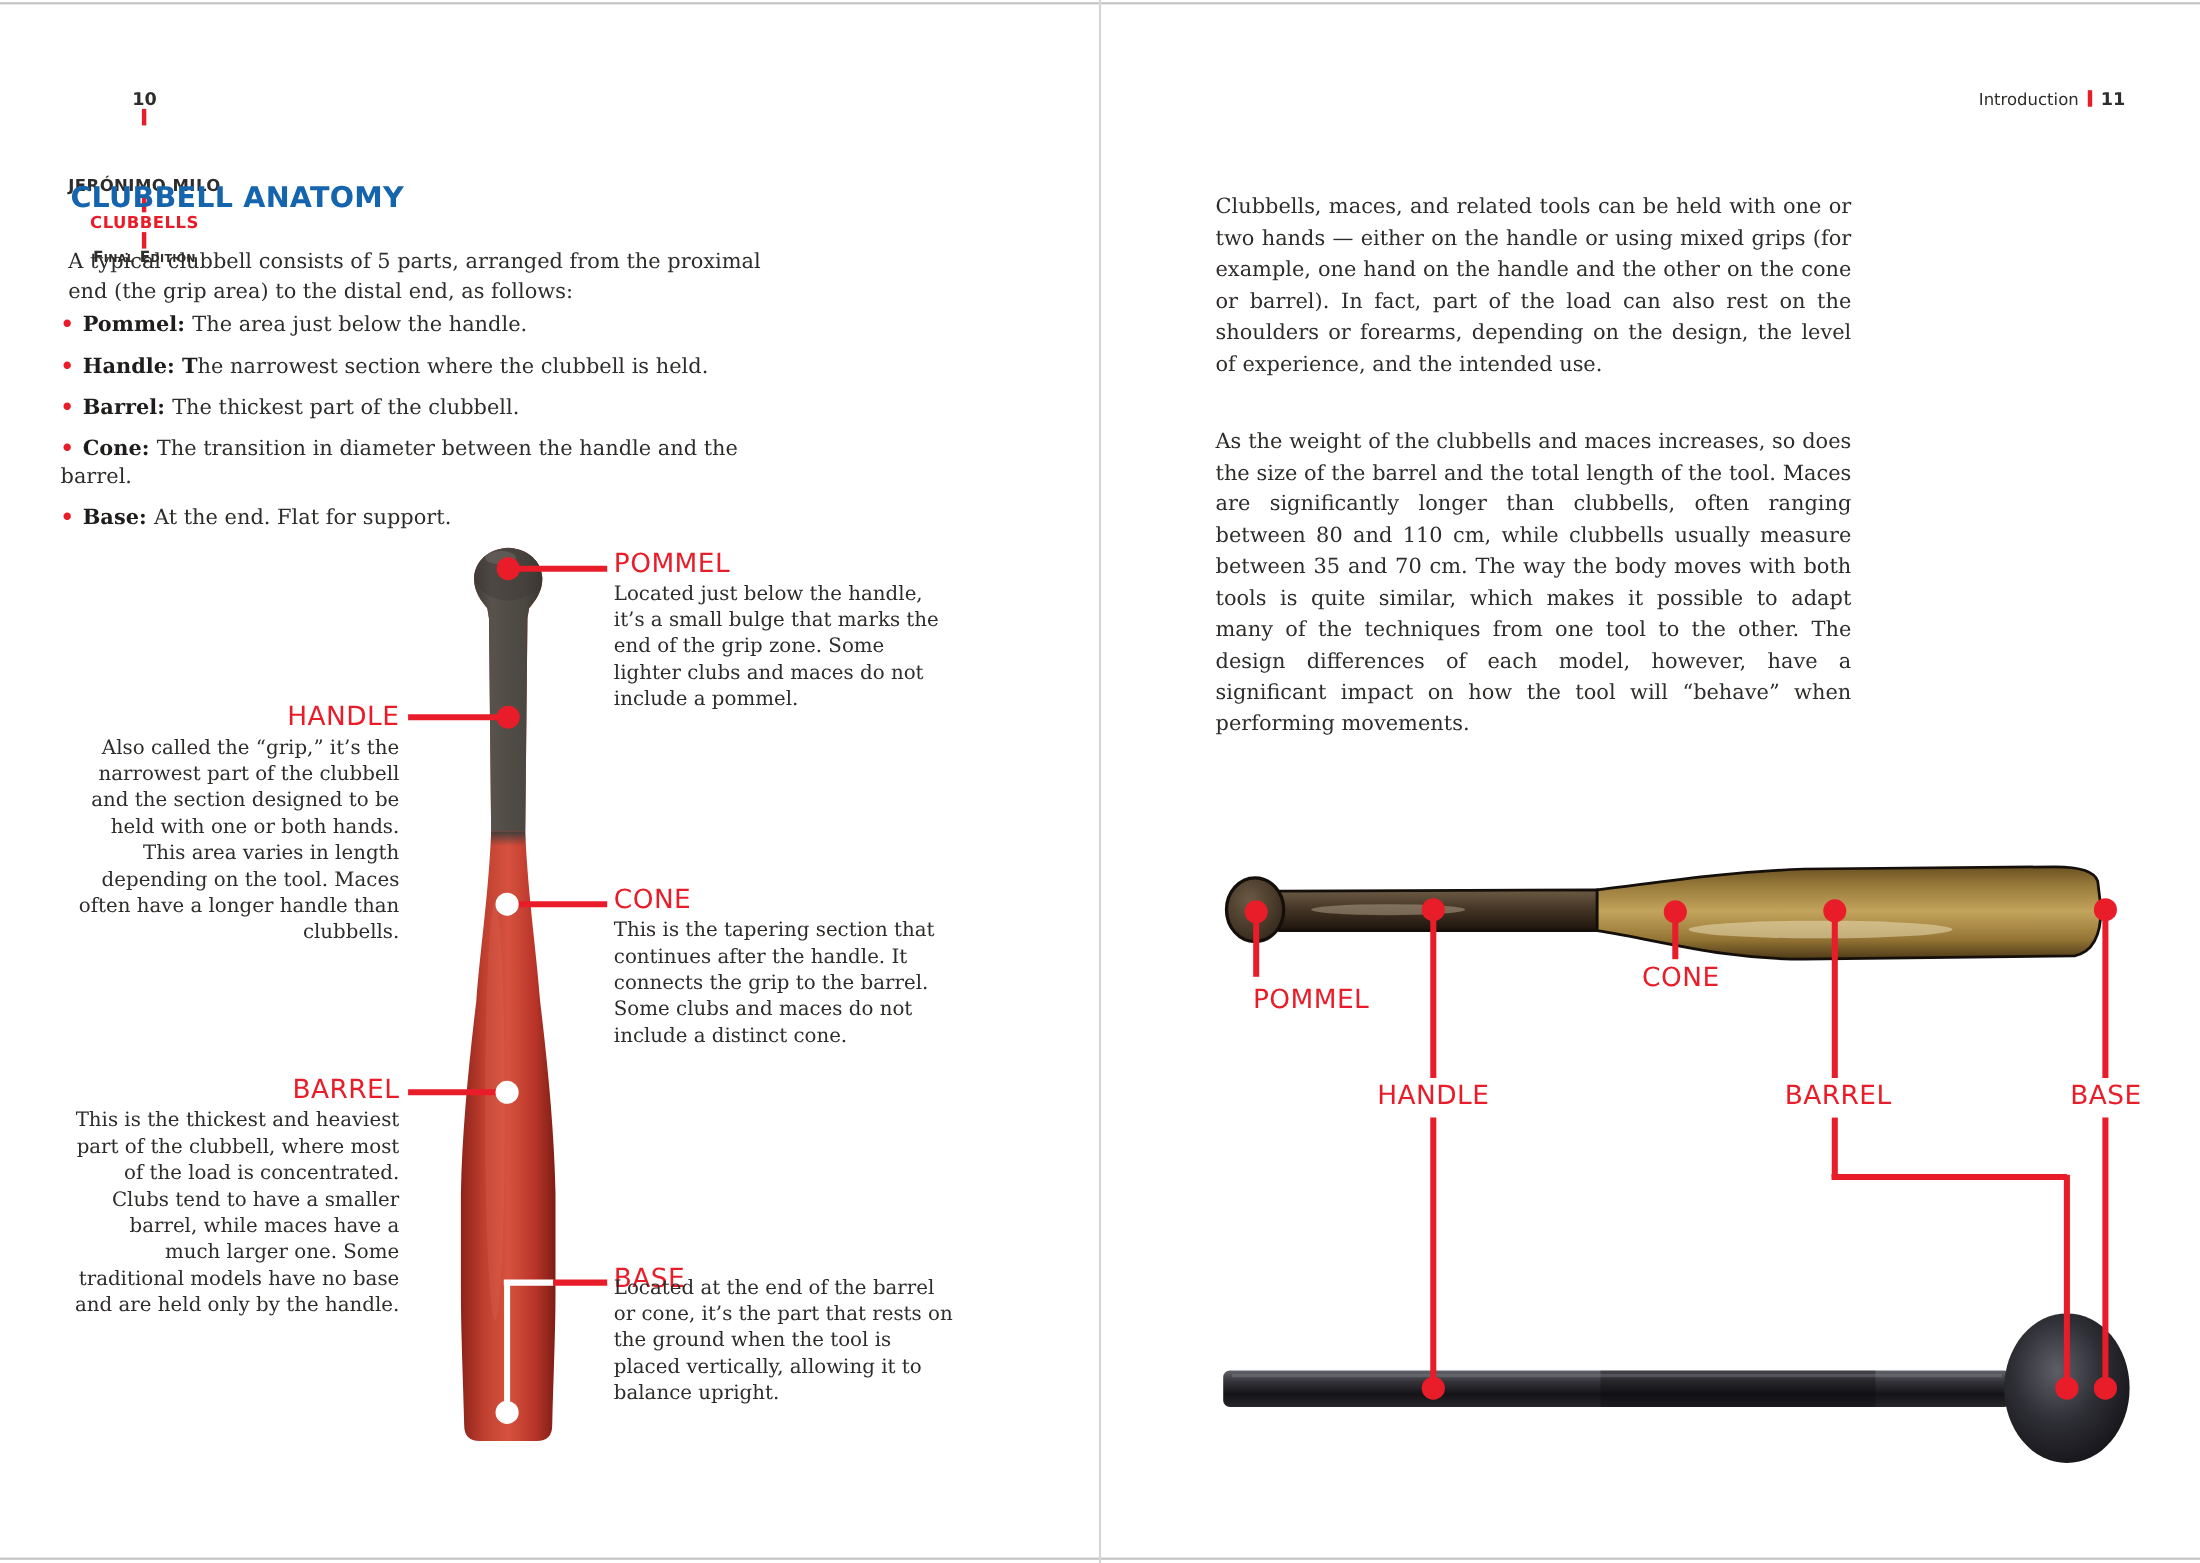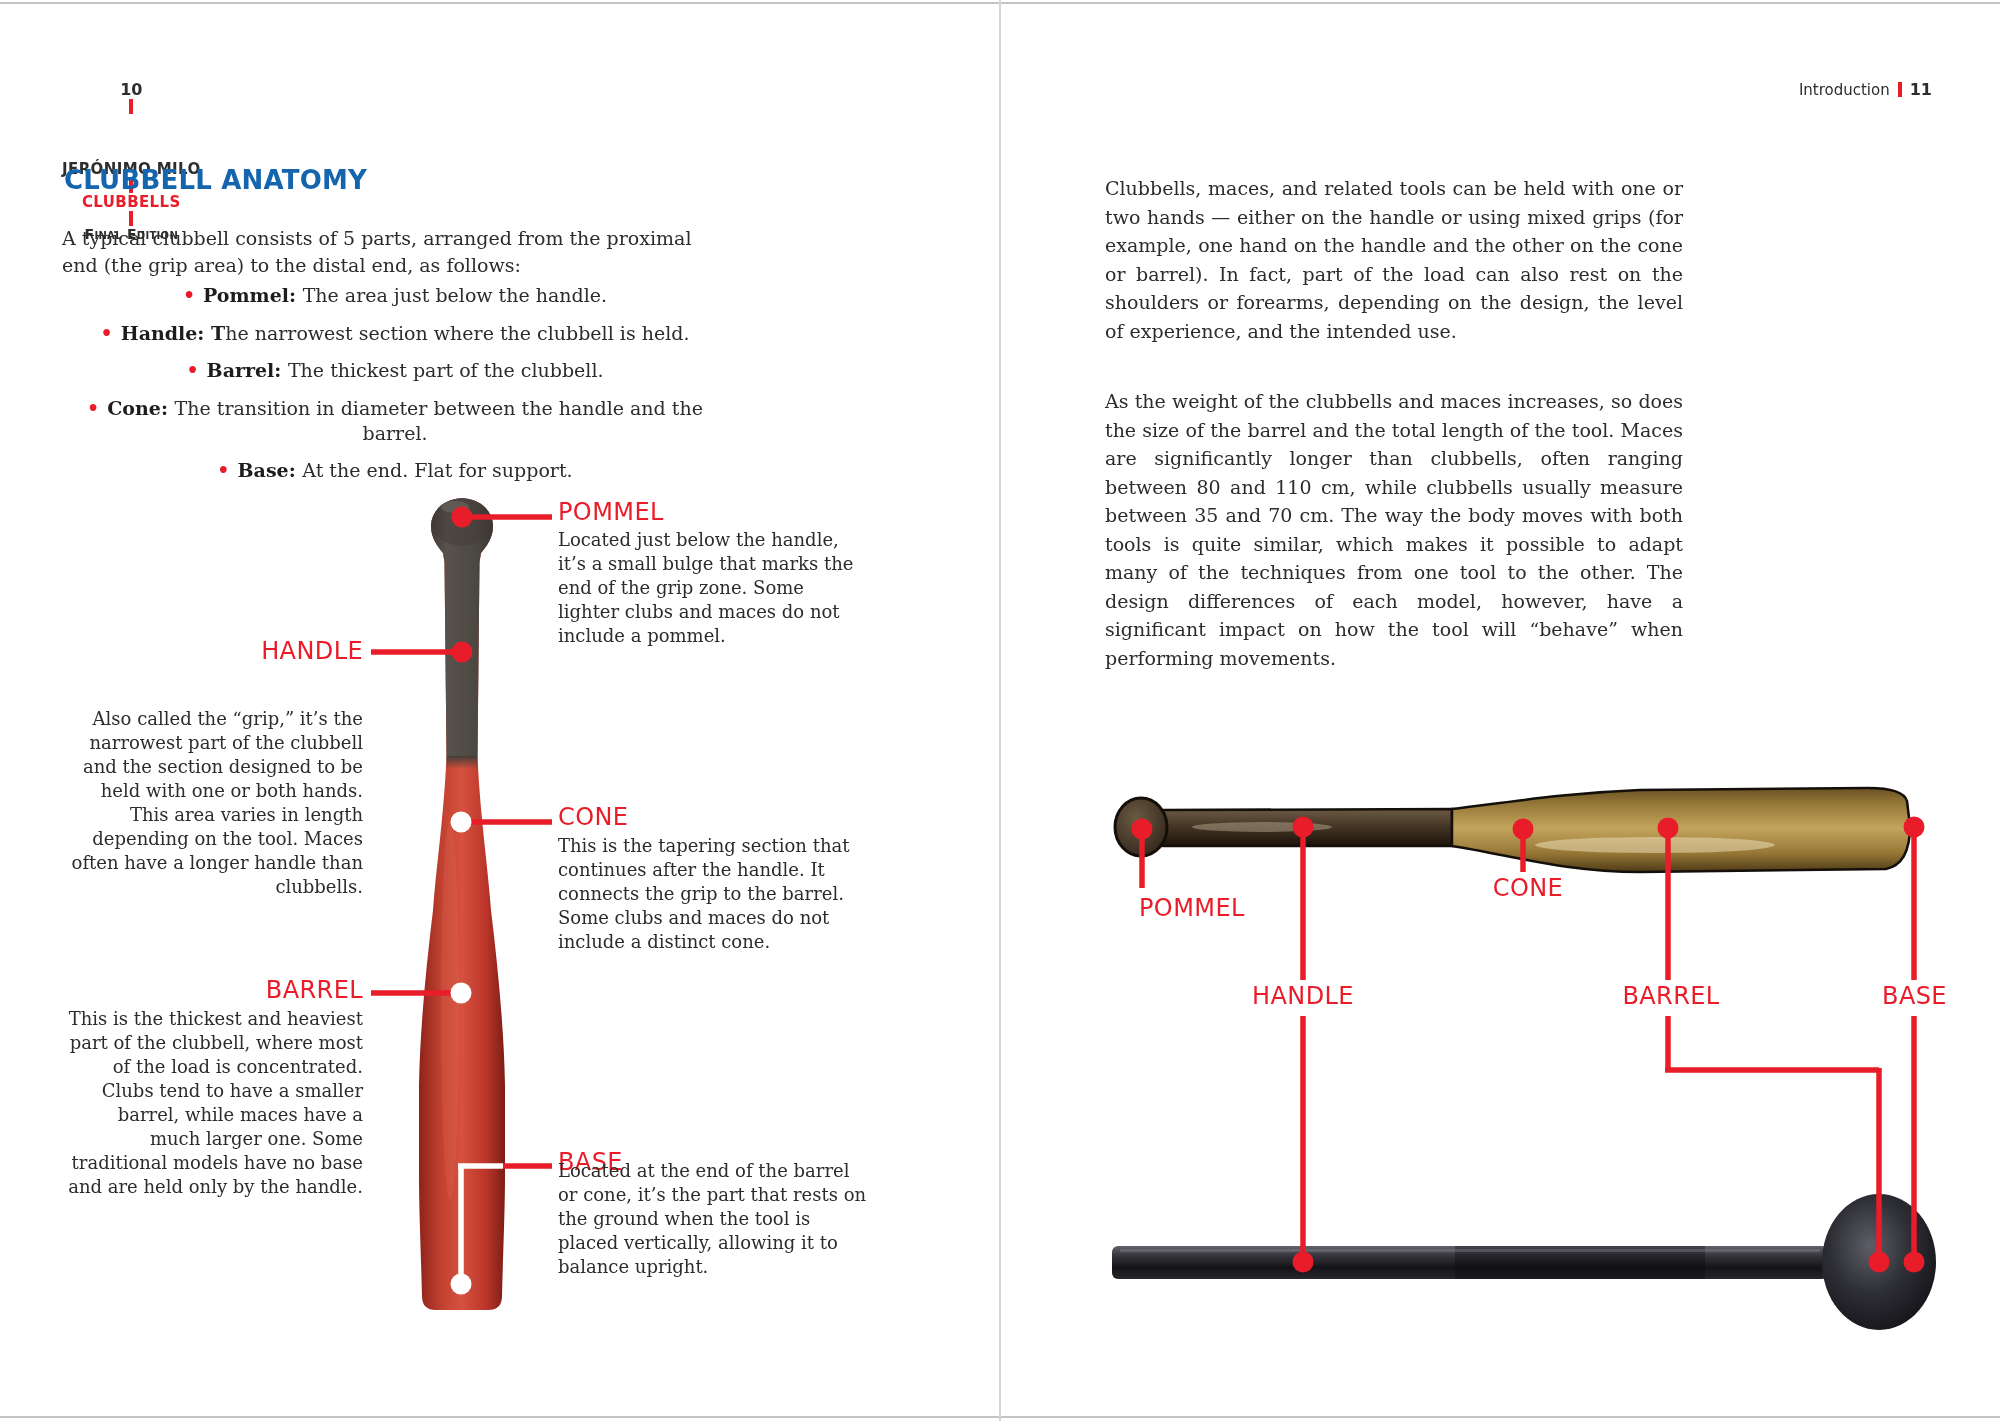--- a/index.html
+++ b/index.html
@@ -22,35 +22,35 @@
   .runhead .author{font-weight:bold;letter-spacing:.4px;margin-top:46px;}
   .runhead .book{font-weight:bold;color:#e91d29;letter-spacing:.4px;}
   .runhead .edition{font-variant:small-caps;font-weight:bold;font-size:14px;letter-spacing:.3px;}
   .runhead .section{font-weight:normal;}
   .vsep{display:inline-block;width:4px;height:15px;background:#e91d29;margin:0 8px;}
 
   
   .doc-title{position:absolute;left:64px;top:148px;font-family:"DejaVu Sans", sans-serif;
              font-weight:bold;font-size:26px;letter-spacing:.2px;color:#1565ae;}
   .intro{position:absolute;left:62px;top:206px;width:664px;font-size:19px;line-height:27px;}
-  .bullets{position:absolute;left:55px;top:283px;width:680px;text-align:center;}
+  .bullets{position:absolute;left:55px;top:283px;width:680px;}
   .bullet-item{font-size:19px;line-height:25px;margin-bottom:12.5px;}
   .bullet-item::before{content:"\2022";color:#e91d29;font-weight:bold;margin-right:8px;
                        font-family:"DejaVu Sans", sans-serif;}
   .bullet-item .term{font-weight:bold;color:#1f1d1c;}
 
   
   .dlabel{position:absolute;font-family:"DejaVu Sans", sans-serif;font-weight:normal;
           font-size:24px;letter-spacing:.4px;color:#e91d29;line-height:22px;}
   .ddesc{position:absolute;font-size:18px;line-height:24px;color:#2e2c2a;}
   .alignR{text-align:right;}
   .alignC{text-align:center;}
 
   #lbl-pommel-l{left:558px;top:501px;}   #desc-pommel-l{left:558px;top:528px;width:312px;}
-  #lbl-handle-l{left:63px;top:640px;width:300px;}  #desc-handle-l{left:63px;top:668px;width:300px;margin-top:39px;}
+  #lbl-handle-l{left:63px;top:640px;width:300px;}  #desc-handle-l{left:63px;top:668px;width:300px;}
   #lbl-cone-l{left:558px;top:806px;}     #desc-cone-l{left:558px;top:834px;width:312px;}
   #lbl-barrel-l{left:63px;top:979px;width:300px;}  #desc-barrel-l{left:63px;top:1007px;width:300px;}
   #lbl-base-l{left:558px;top:1151px;}    #desc-base-l{left:558px;top:1159px;width:312px;}
 
   
   .para{position:absolute;left:105px;width:578px;font-size:19px;line-height:28.5px;
         text-align:justify;}
   #para-1{top:155px;}
   #para-2{top:368px;}
 

